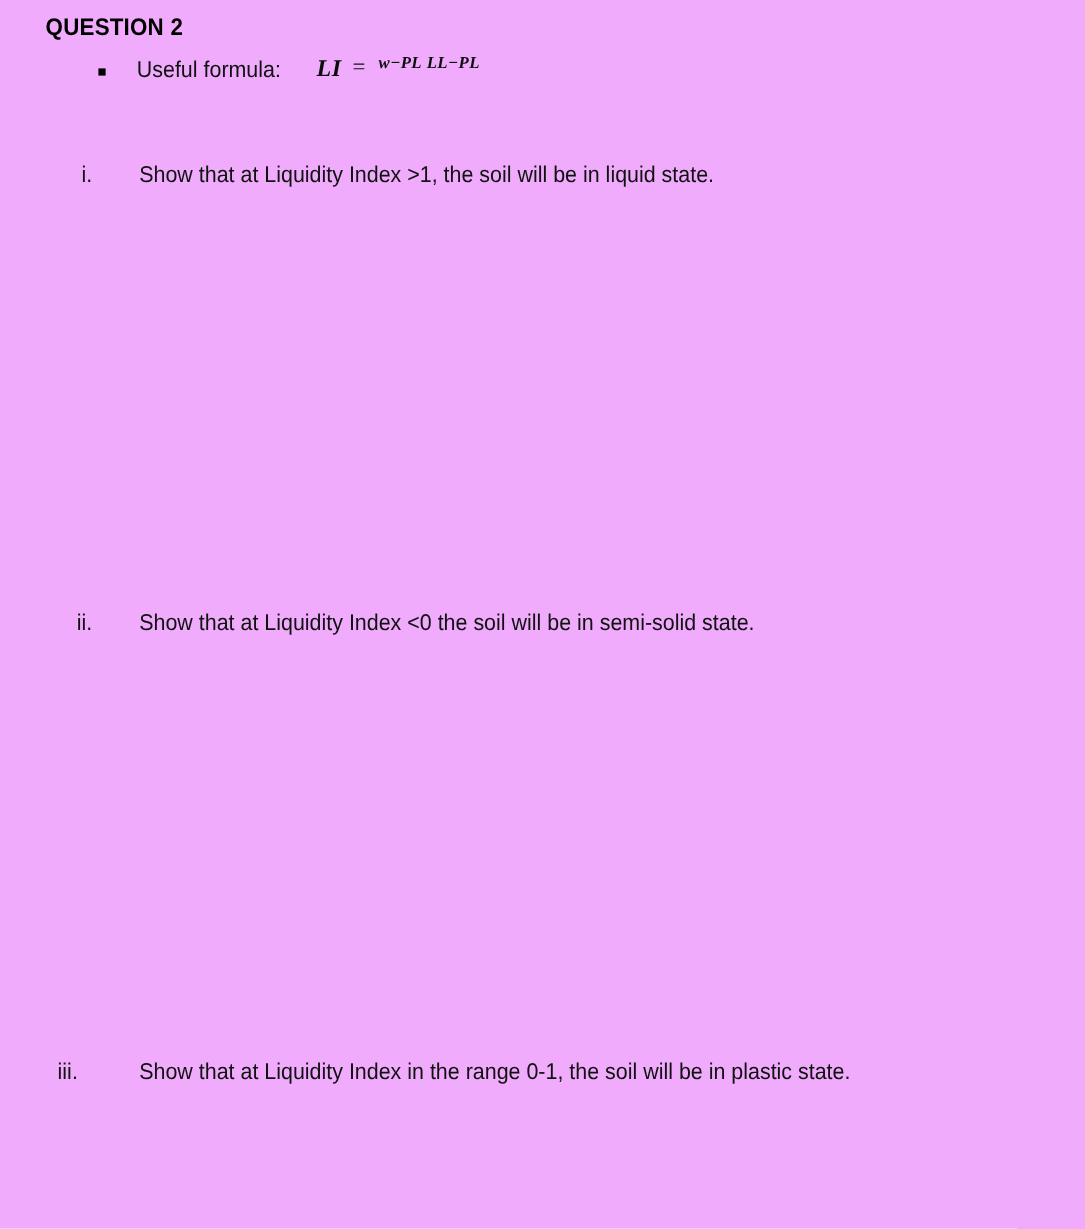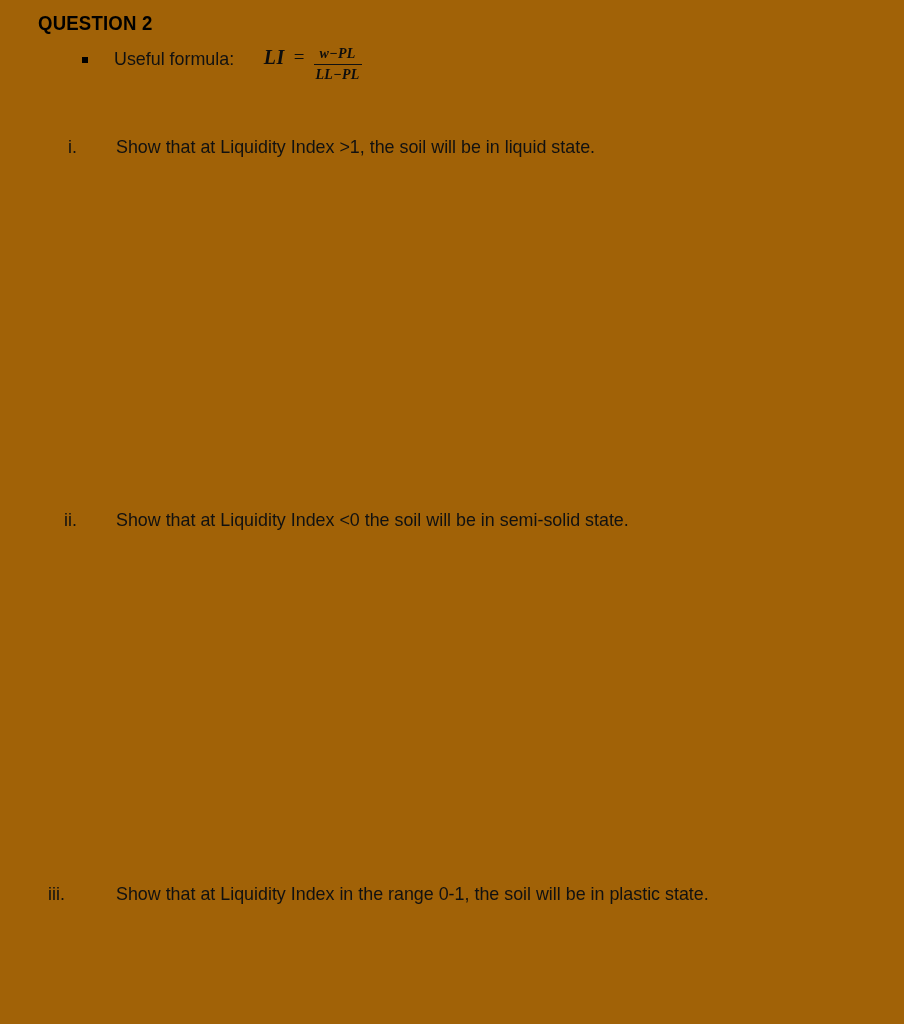--- a/index.html
+++ b/index.html
@@ -12,21 +12,21 @@
     height: 1024px;
     position: relative;
     font-family: "Liberation Sans", sans-serif;
     color: #0d0d0d;
     -webkit-font-smoothing: antialiased;
   }
 
   .page {
     position: absolute;
     inset: 0;
-    background: #a16207;
+    background: #f0abfc;
   }
 
   
   .question-heading {
     position: absolute;
     left: 38px;
     top: 12px;
     font-family: "Liberation Sans", sans-serif;
     font-weight: bold;
     font-size: 20px;
@@ -75,21 +75,21 @@
     font-size: 20px;
     letter-spacing: 0.5px;
   }
   .math-eq {
     font-size: 19px;
     margin: 0 9px;
     font-weight: 400;
   }
   .fraction {
     display: inline-flex;
-    flex-direction: column;
+    flex-direction: row;
     align-items: center;
     vertical-align: middle;
     position: relative;
     top: -1px;
   }
   .fraction .num,
   .fraction .den {
     font-family: "Liberation Serif", serif;
     font-style: italic;
     font-weight: 700;

